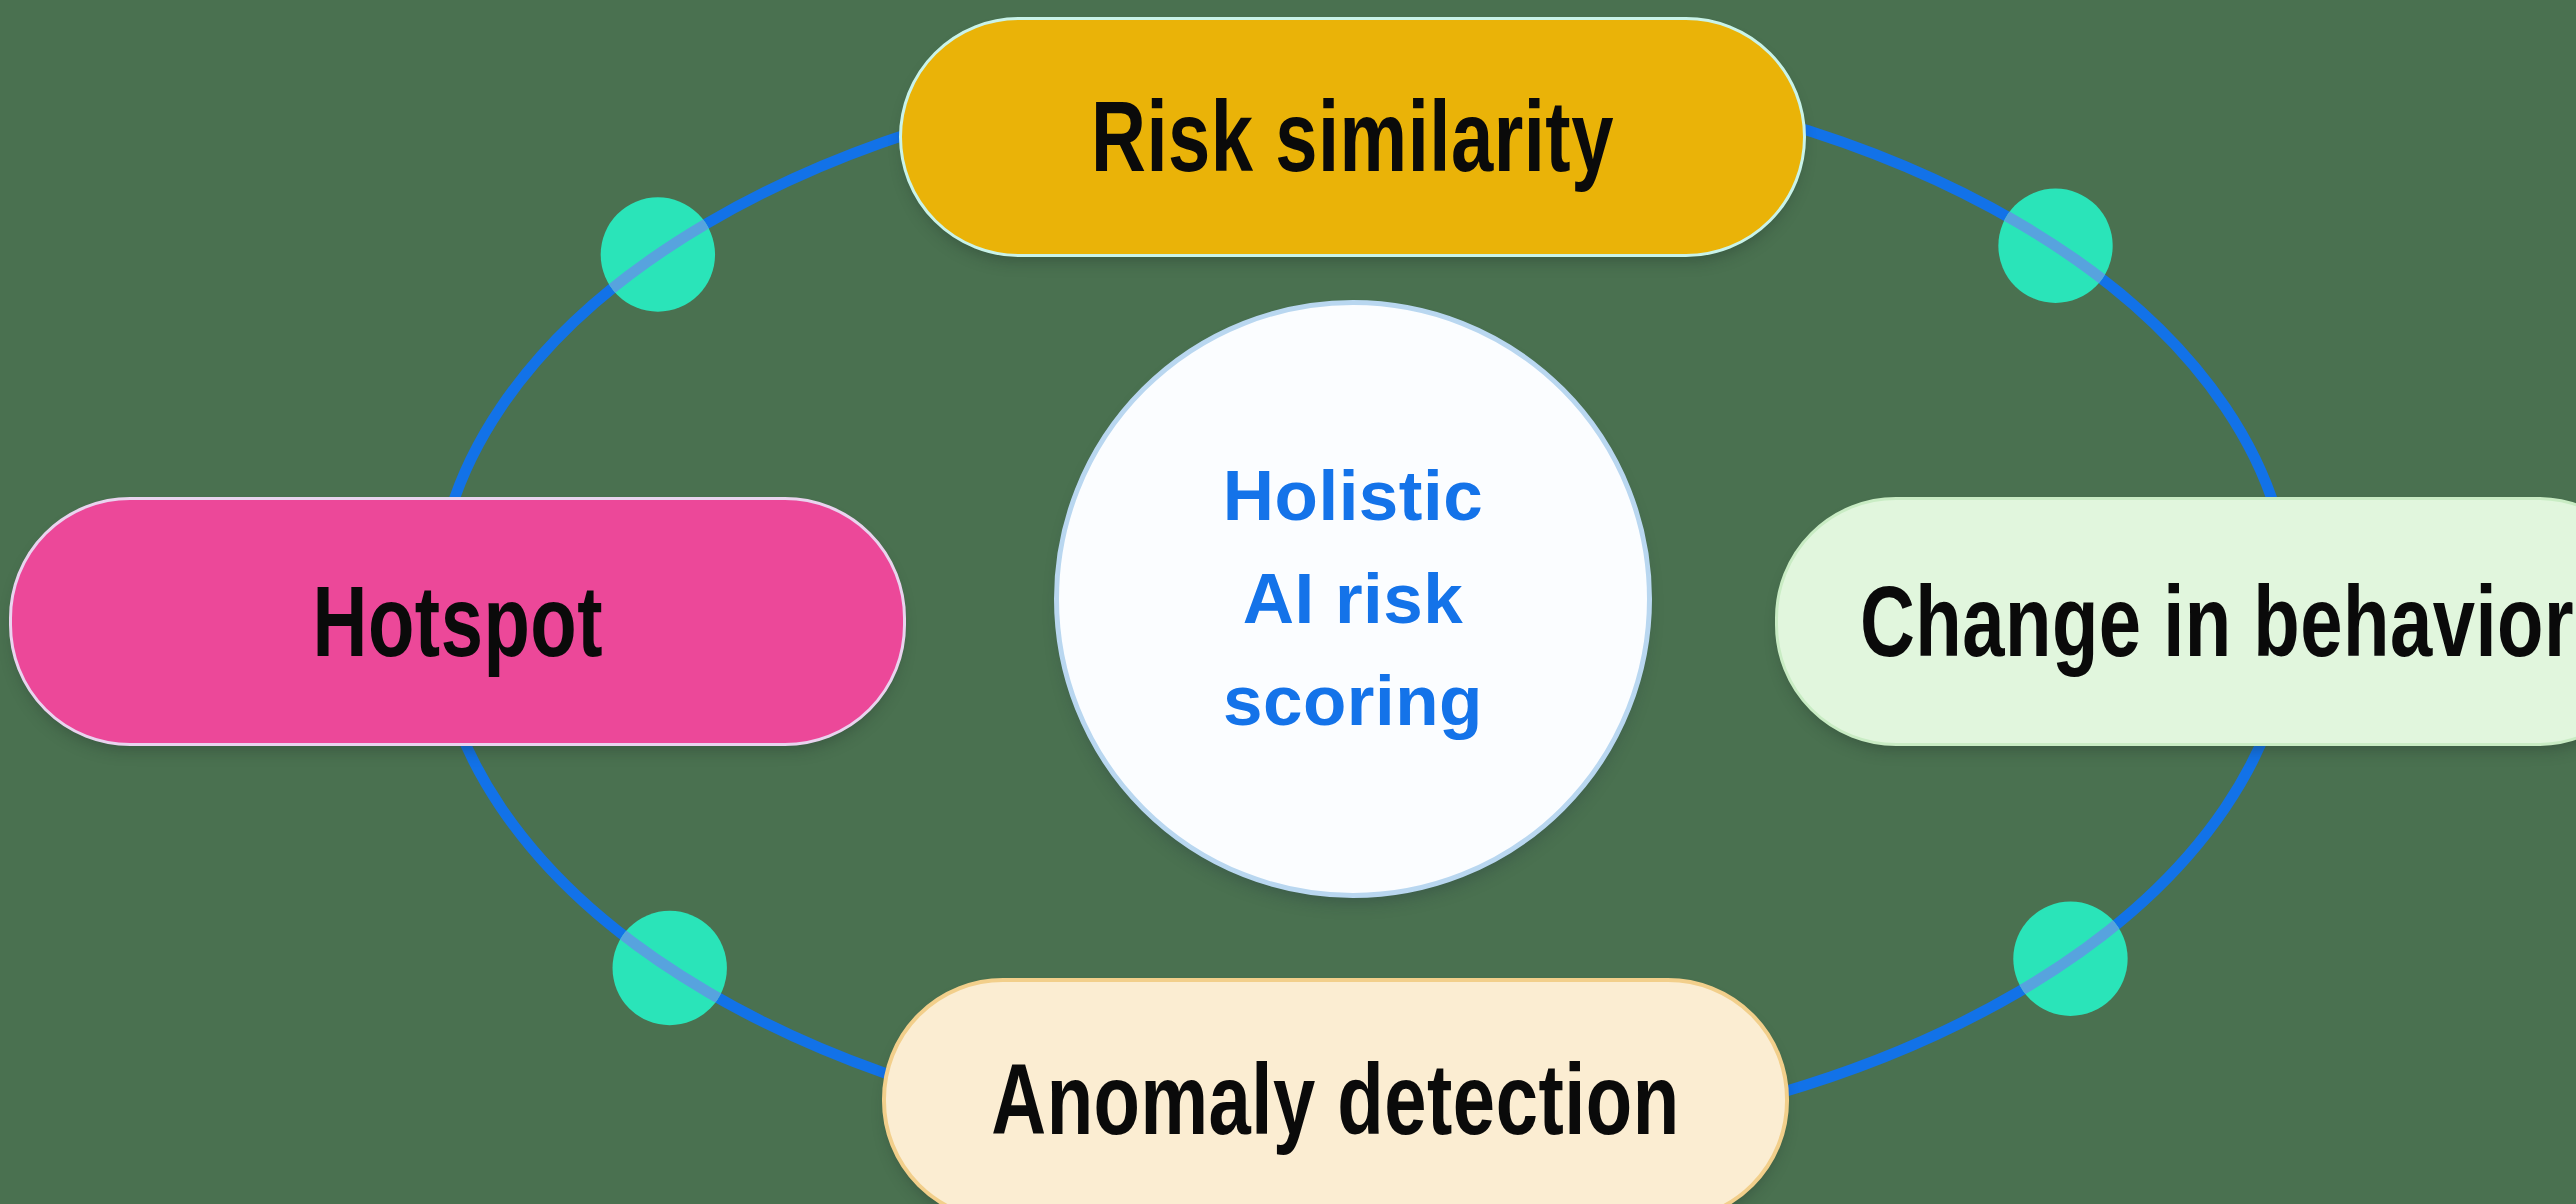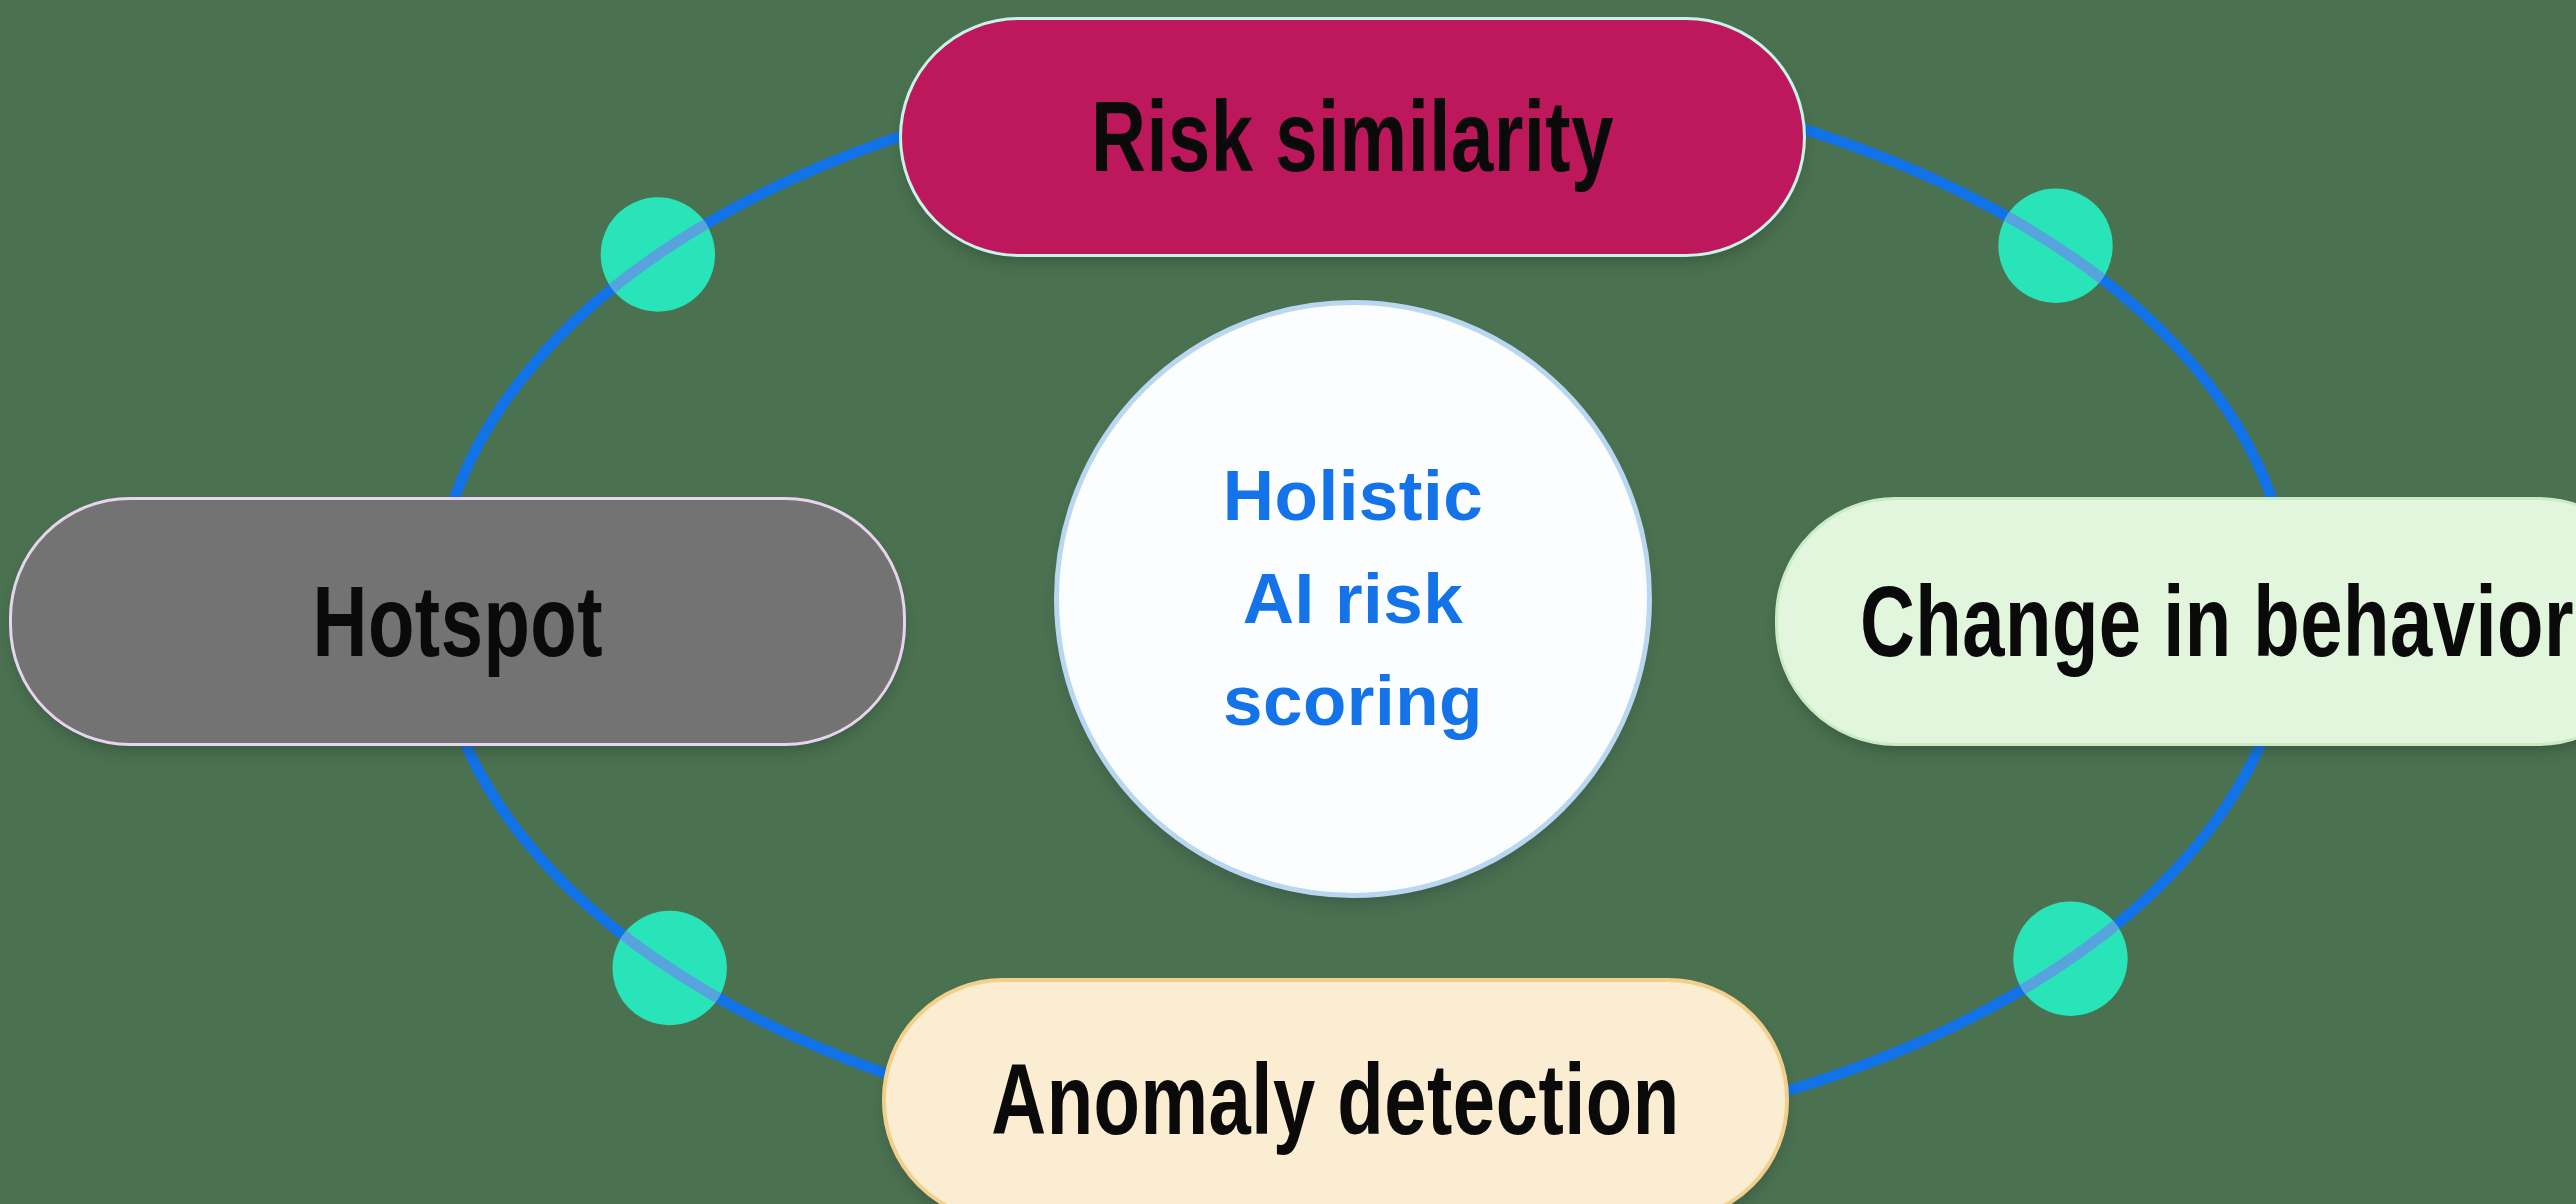--- a/index.html
+++ b/index.html
@@ -37,26 +37,26 @@
   .pill .pill-label {
     font-weight: 700;
     font-size: 76px;
     line-height: 1;
     white-space: nowrap;
     transform: scaleY(1.32);
     letter-spacing: 0.5px;
   }
   .pill-top {
     left: 899px; top: 16.5px; width: 907px; height: 240px;
-    background: #be185d;
+    background: #eab308;
     border: 3.6px solid #c9f3e9;
   }
   .pill-left {
     left: 9.3px; top: 497px; width: 897px; height: 249px;
-    background: #737373;
+    background: #ec4899;
     border: 3.6px solid #e9d4ef;
   }
   .pill-right {
     left: 1775px; top: 497px; width: 884px; height: 249px;
     background: #e1f6dd;
     border: 3.6px solid #c9ecc4;
   }
   .pill-bottom {
     left: 882px; top: 978px; width: 907px; height: 244px;
     background: #fbedd2;

